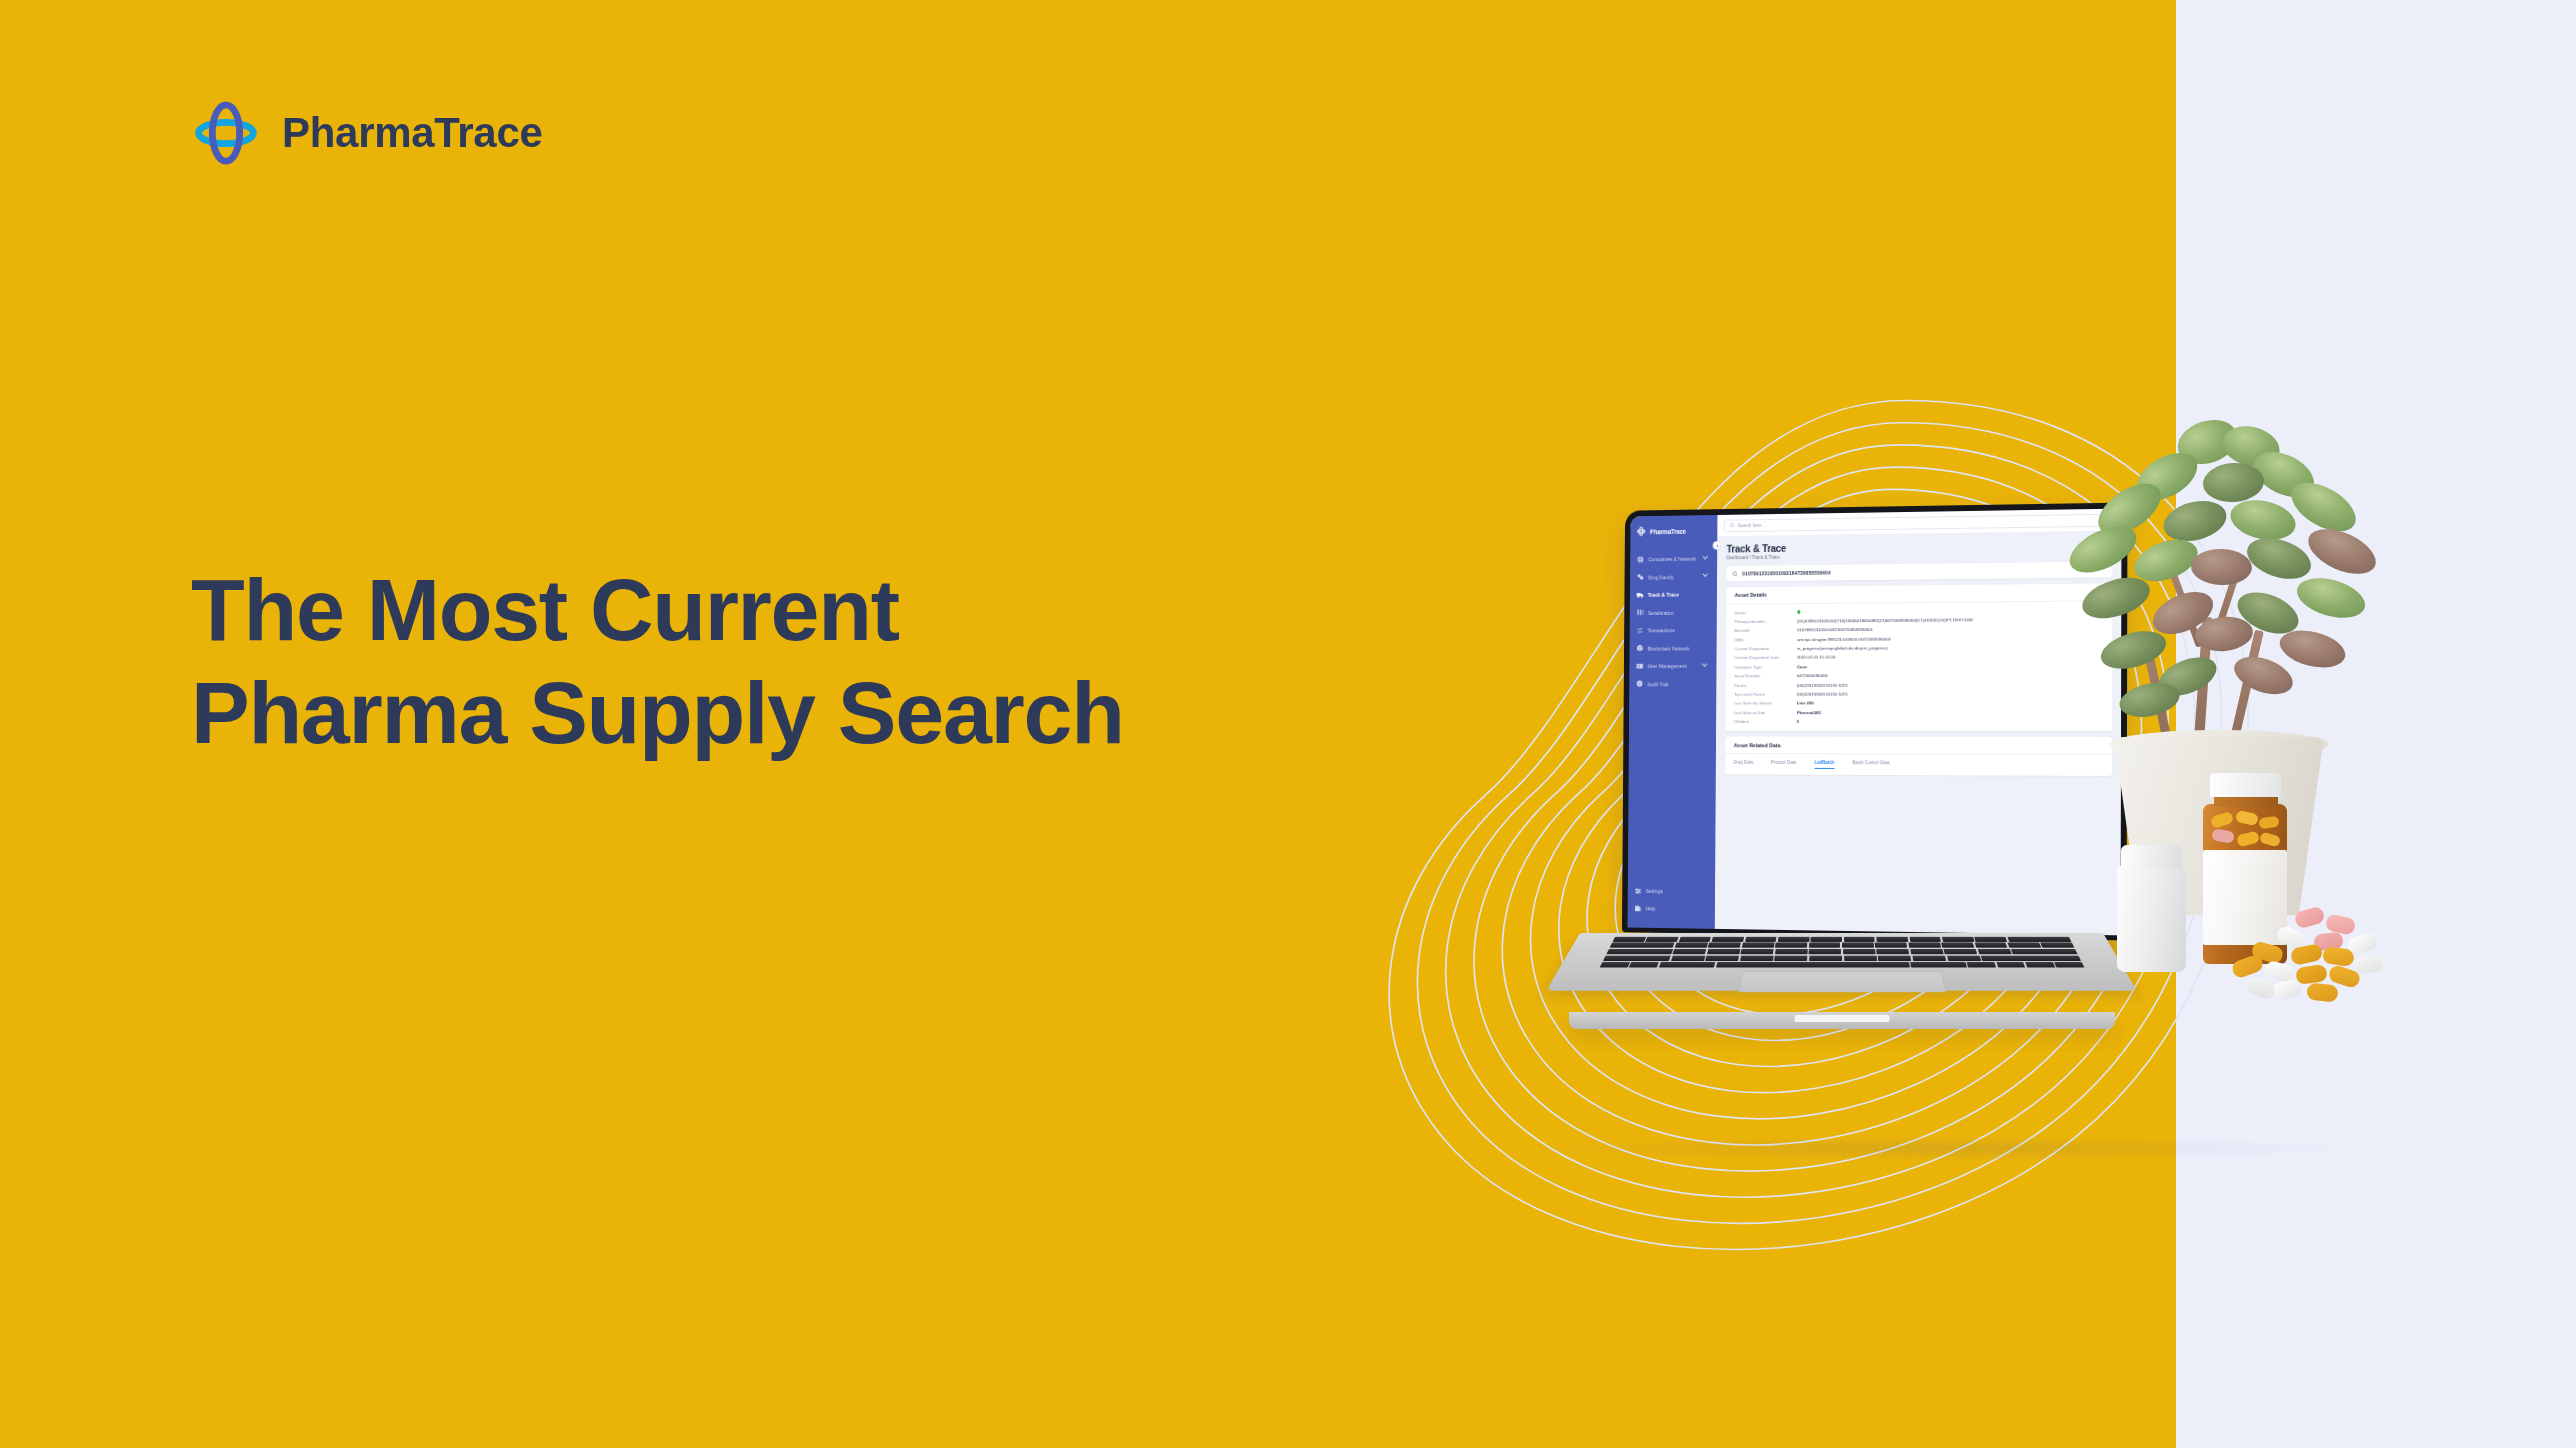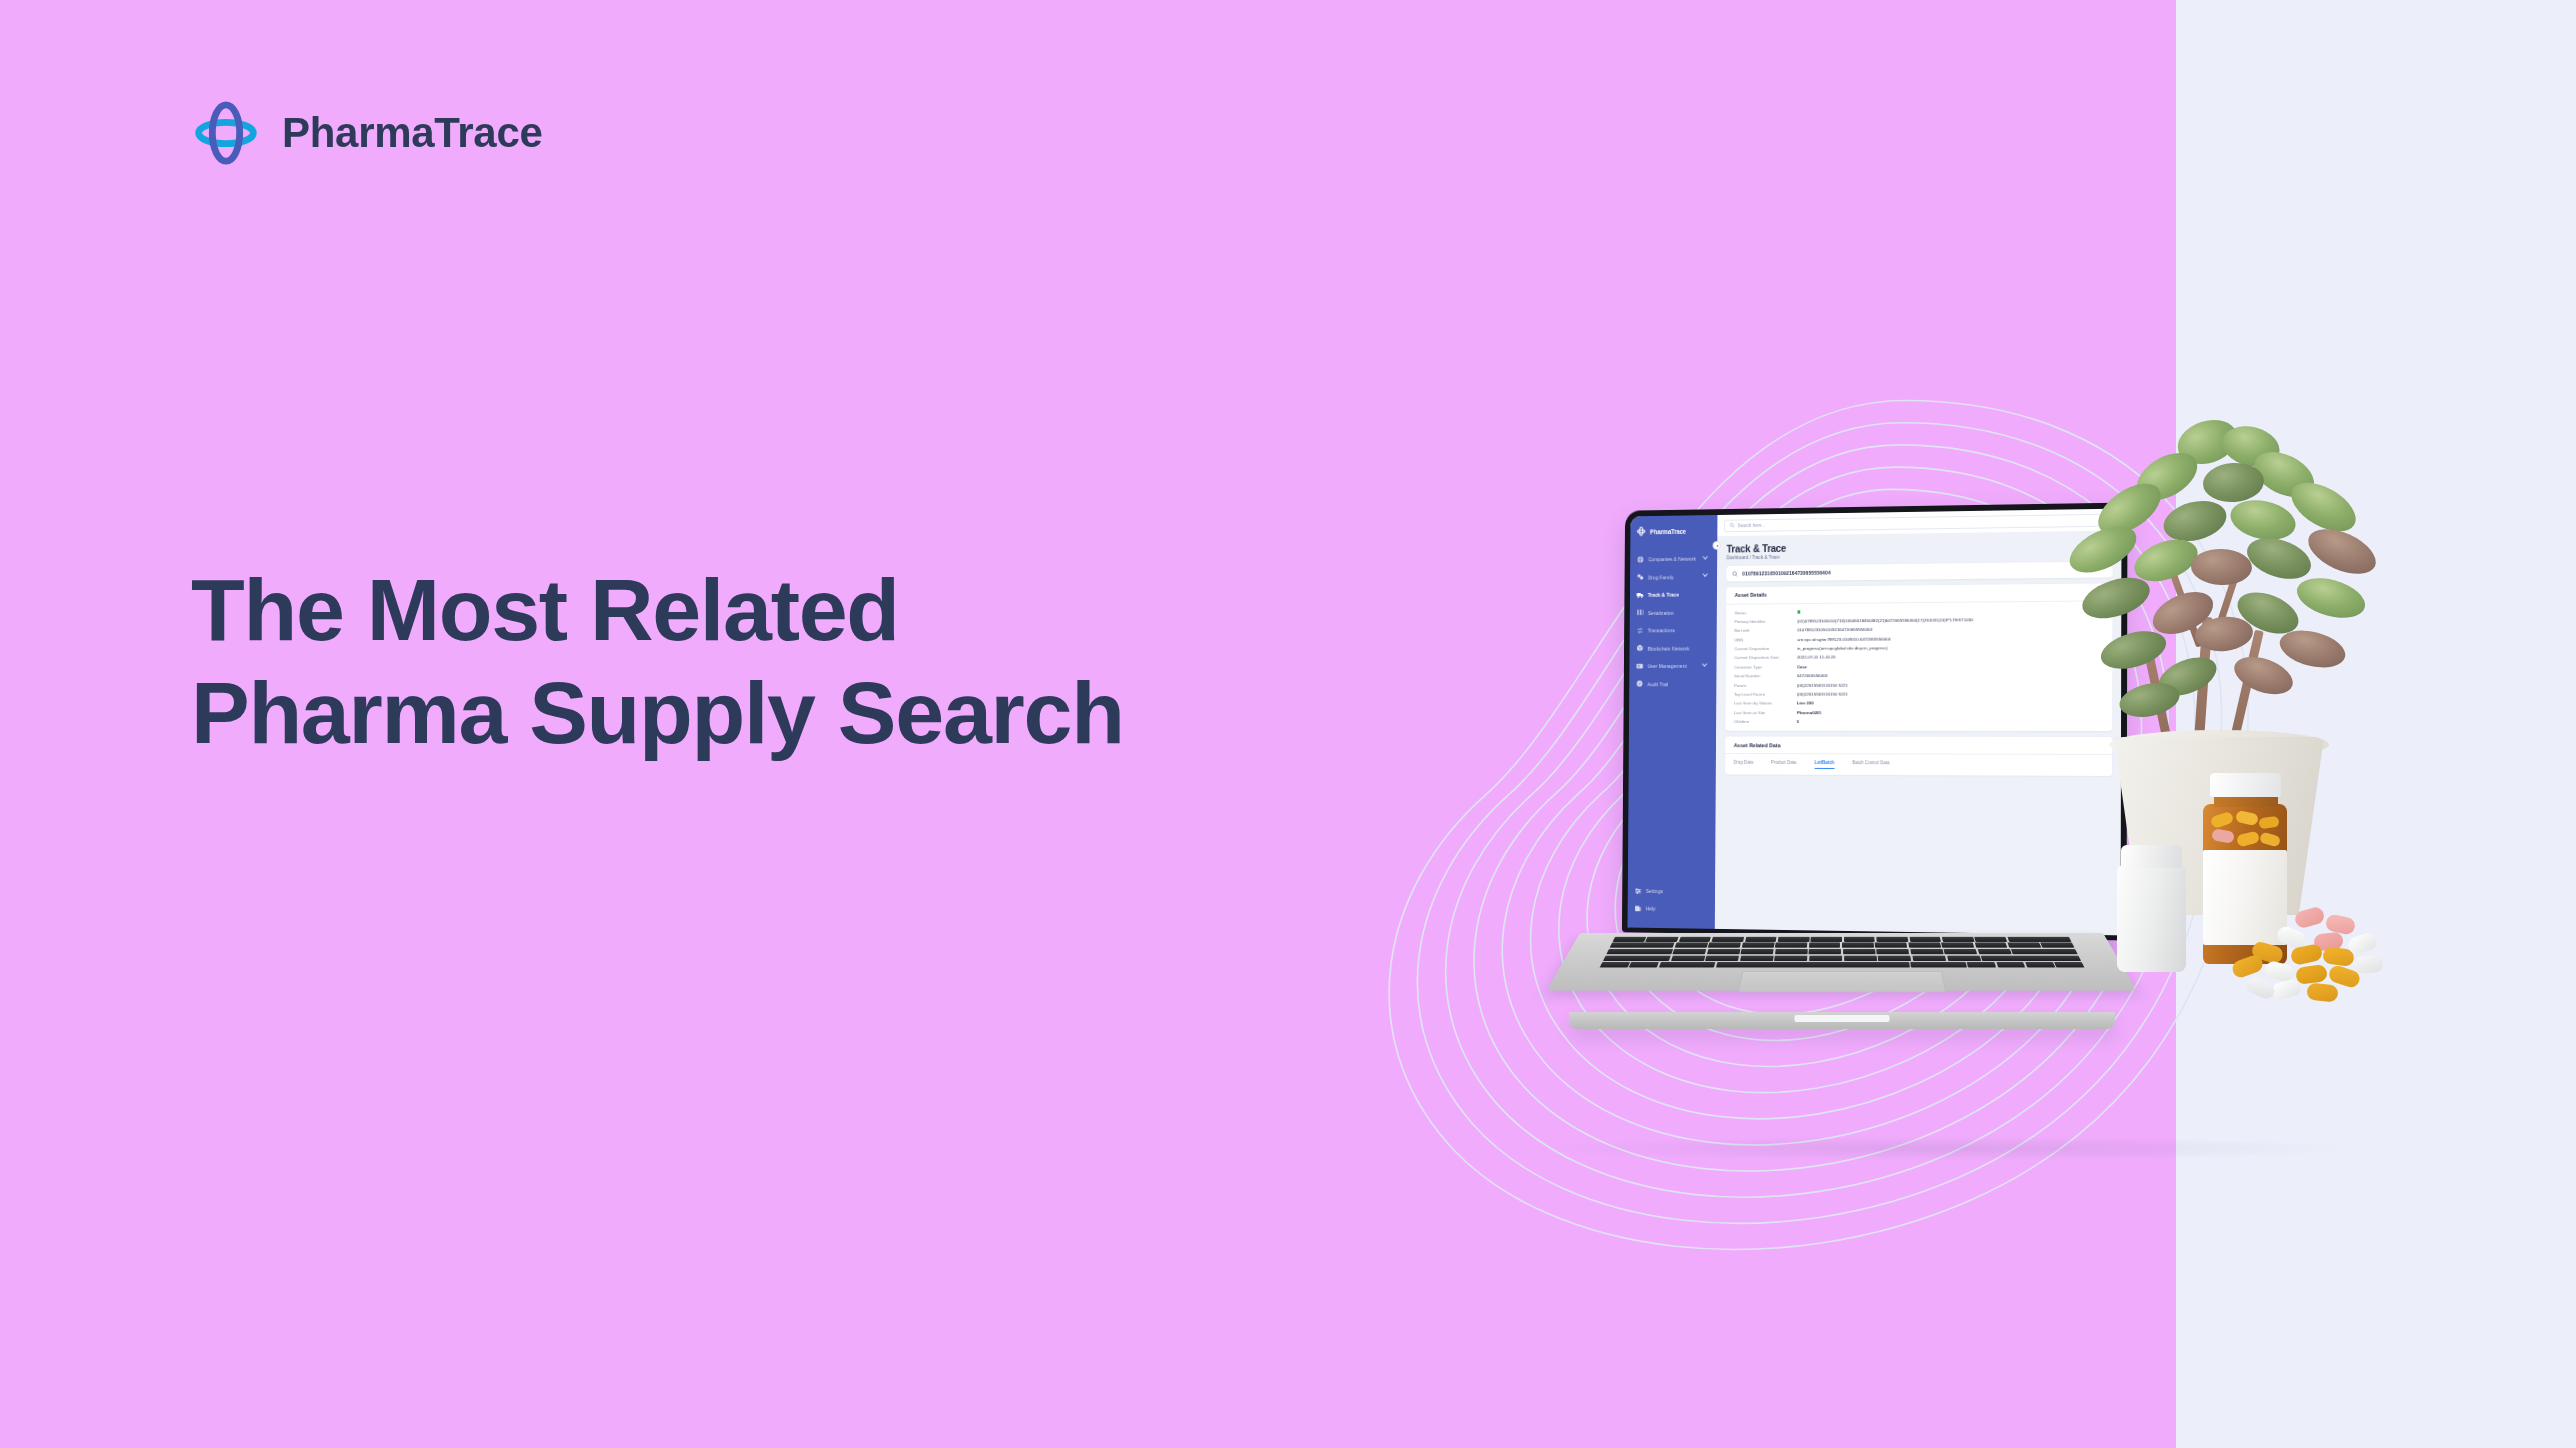--- a/index.html
+++ b/index.html
@@ -2,21 +2,21 @@
 <html style="font-size:10.2px"><head>
 <meta charset="utf-8">
 <style>
   * { margin:0; padding:0; box-sizing:border-box; }
   html, body {
     width:2576px; height:1448px;
     background:#eceffa;
     font-family:"Liberation Sans", sans-serif;
     overflow:hidden;
   }
-  .page { position:relative; width:2176px; height:1448px; background:#f0abfc; }
+  .page { position:relative; width:2176px; height:1448px; background:#eab308; }
 
   
   .brand { position:absolute; left:188px; top:95px; display:flex; align-items:center; gap:18px; }
   .brand-mark { width:76px; height:76px; display:block; }
   .brand-name { font-size:42px; font-weight:700; color:#2e3a59; letter-spacing:-0.3px; white-space:nowrap; }
 
   
   .headline {
     position:absolute; left:191px; top:559px; width:1181px;
     font-size:88px; line-height:1.17; font-weight:700;
@@ -172,21 +172,21 @@
   <div class="brand">
     <svg class="brand-mark" viewBox="0 0 100 100">
       <ellipse cx="50" cy="50" rx="36" ry="14" fill="none" stroke="#13a5e0" stroke-width="9"></ellipse>
       <ellipse cx="50" cy="50" rx="18" ry="37" fill="none" stroke="#4a5cba" stroke-width="9"></ellipse>
       <path d="M50 13 A18 37 0 0 1 64 24" fill="none" stroke="#4a5cba" stroke-width="2.2"></path>
     </svg>
     <span class="brand-name">PharmaTrace</span>
   </div>
 
   <h1 class="headline">
-    <span class="ln">The Most Related</span>
+    <span class="ln">The Most Current</span>
     <span class="ln">Pharma Supply Search</span>
   </h1>
 
   <div class="hero">
 
     <svg class="waves" viewBox="0 0 2000 1500" preserveAspectRatio="none">
       <g fill="none" stroke="#dfe4f2" stroke-width="2.6">
         <path d="M980 70 C1330 70 1520 300 1520 560 C1520 900 1400 1190 1080 1330 C780 1460 420 1420 260 1240 C110 1070 150 840 320 690 C500 530 640 70 980 70Z"></path>
         <path d="M975 105 C1300 105 1478 320 1478 566 C1478 888 1366 1160 1064 1293 C782 1416 448 1378 298 1208 C158 1048 196 832 356 690 C526 540 656 105 975 105Z"></path>
         <path d="M970 140 C1270 140 1436 340 1436 572 C1436 876 1332 1130 1048 1256 C784 1372 476 1336 336 1176 C206 1026 242 824 392 690 C552 550 672 140 970 140Z"></path>

